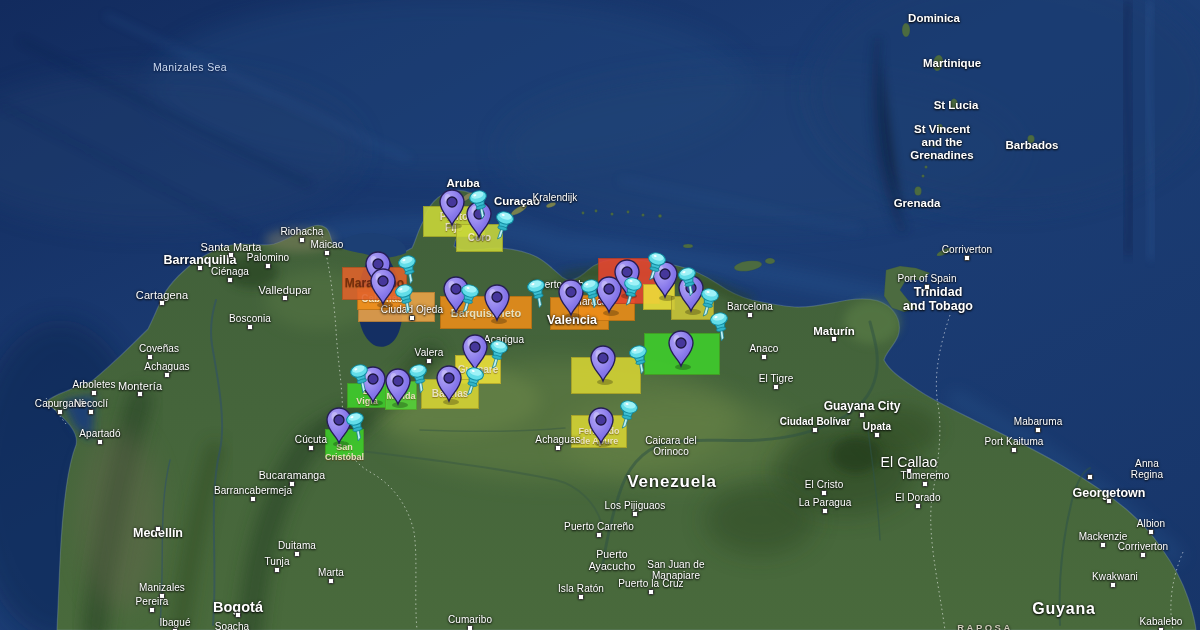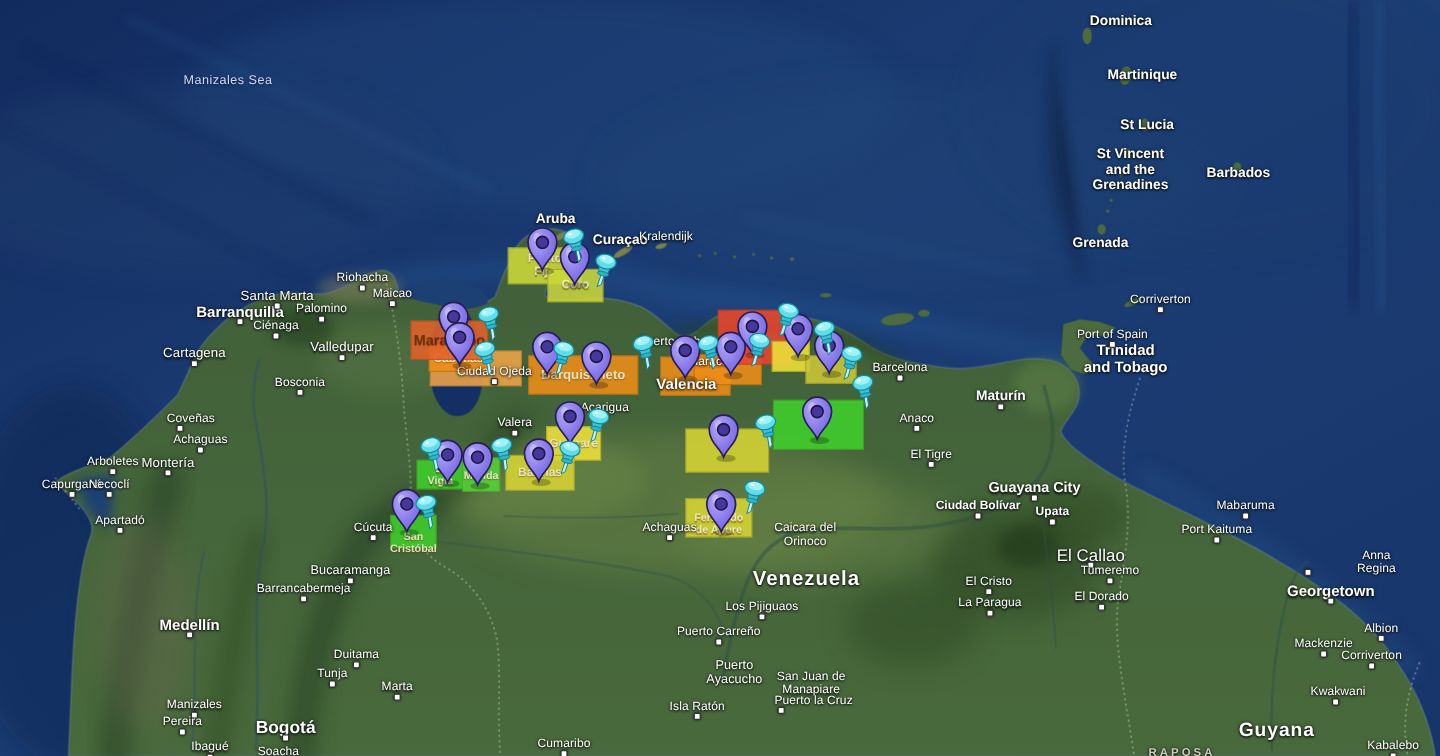--- a/index.html
+++ b/index.html
@@ -235,21 +235,21 @@
 and the
 Grenadines</span>
       <span class="lbl k-island" style="left: 1032px; top: 145px;">Barbados</span>
       <span class="lbl k-island" style="left: 917px; top: 203px;">Grenada</span>
       <span class="lbl k-island" style="left: 938px; top: 299px; font-size: 12.5px;">Trinidad
 and Tobago</span>
       <span class="lbl k-island" style="left: 463px; top: 183px; text-align: right;">Aruba</span>
       <span class="lbl k-island" style="left: 517px; top: 201px;">Curaçao</span>
       <span class="lbl k-city1" style="left: 200px; top: 260px;">Barranquilla</span>
       <i class="dot" style="left: 200px; top: 268px;"></i>
-      <span class="lbl k-city1" style="left: 158px; top: 521px; text-align: right;">Medellín</span>
+      <span class="lbl k-city1" style="left: 158px; top: 533px; text-align: right;">Medellín</span>
       <i class="dot" style="left: 158px; top: 529px;"></i>
       <span class="lbl k-city1" style="left: 238px; top: 607px; font-size: 14.5px;">Bogotá</span>
       <i class="dot" style="left: 238px; top: 615px;"></i>
       <span class="lbl k-city1" style="left: 1109px; top: 493px;">Georgetown</span>
       <i class="dot" style="left: 1109px; top: 501px;"></i>
       <span class="lbl k-city1" style="left: 862px; top: 407px; font-size: 12px;">Guayana City</span>
       <i class="dot" style="left: 862px; top: 415px;"></i>
       <span class="lbl k-city1" style="left: 815px; top: 422px; font-size: 10px;">Ciudad Bolívar</span>
       <i class="dot" style="left: 815px; top: 430px;"></i>
       <span class="lbl k-city1" style="left: 834px; top: 331px; font-size: 11.5px;">Maturín</span>
@@ -320,21 +320,21 @@
       <span class="lbl k-town" style="left: 558px; top: 440px;">Achaguas</span>
       <i class="dot" style="left: 558px; top: 448px;"></i>
       <span class="lbl k-town" style="left: 671px; top: 446px;">Caicara del
 Orinoco</span>
       <span class="lbl k-town" style="left: 635px; top: 506px;">Los Pijiguaos</span>
       <i class="dot" style="left: 635px; top: 514px;"></i>
       <span class="lbl k-town" style="left: 612px; top: 561px; font-size: 10.5px;">Puerto
 Ayacucho</span>
       <span class="lbl k-town" style="left: 676px; top: 570px;">San Juan de
 Manapiare</span>
-      <span class="lbl k-town" style="left: 651px; top: 584px; margin-left: 27px;">Puerto la Cruz</span>
+      <span class="lbl k-town" style="left: 651px; top: 584px;">Puerto la Cruz</span>
       <i class="dot" style="left: 651px; top: 592px;"></i>
       <span class="lbl k-town" style="left: 581px; top: 589px;">Isla Ratón</span>
       <i class="dot" style="left: 581px; top: 597px;"></i>
       <span class="lbl k-town" style="left: 750px; top: 307px;">Barcelona</span>
       <i class="dot" style="left: 750px; top: 315px;"></i>
       <span class="lbl k-town" style="left: 764px; top: 349px;">Anaco</span>
       <i class="dot" style="left: 764px; top: 357px;"></i>
       <span class="lbl k-town" style="left: 776px; top: 379px;">El Tigre</span>
       <i class="dot" style="left: 776px; top: 387px;"></i>
       <span class="lbl k-town" style="left: 877px; top: 427px; font-weight: bold;">Upata</span>

